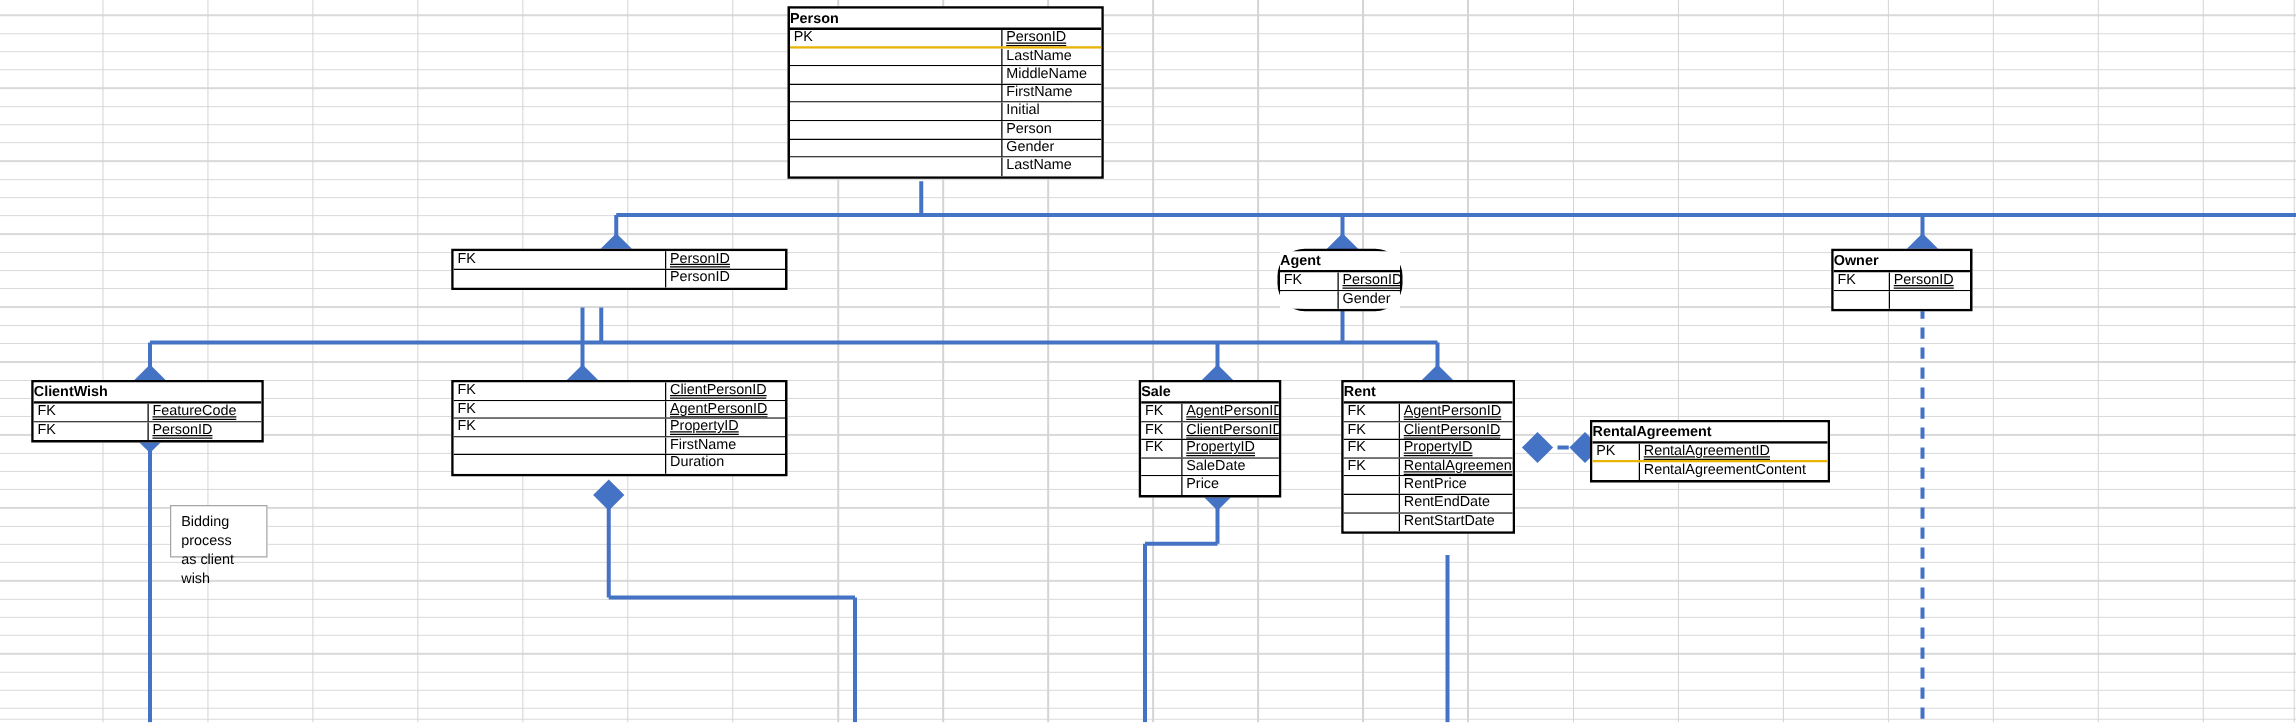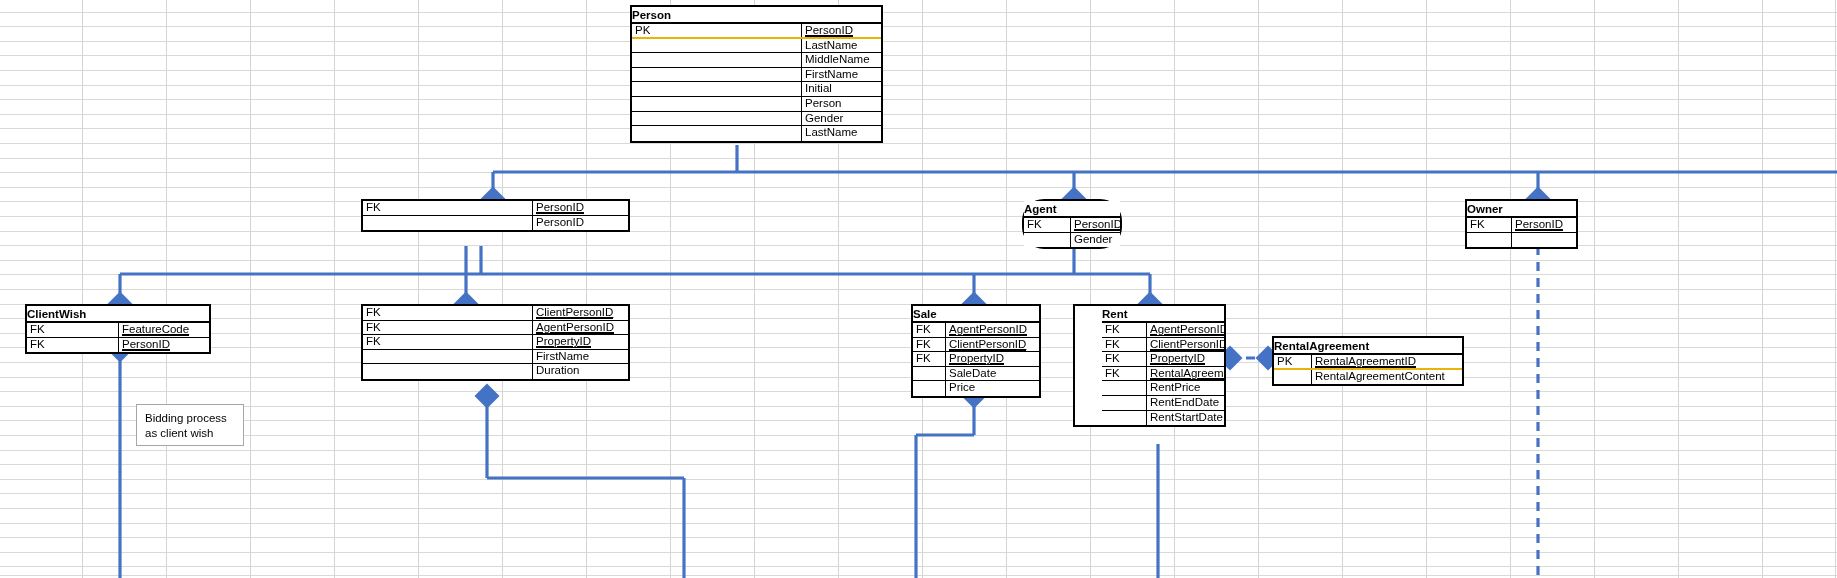--- a/index.html
+++ b/index.html
@@ -260,21 +260,21 @@
           <div class="ent-row">
             <div class="cell-key" style="width: 170px;"></div>
             <div class="cell-attr">FirstName</div>
           </div>
           <div class="ent-row">
             <div class="cell-key" style="width: 170px;"></div>
             <div class="cell-attr">Duration</div>
           </div>
         </div>
       </div>
-      <div class="entity" style="left: 911px; top: 304px; width: 130px;">
+      <div class="entity" style="left: 911px; top: 304px; width: 114px;">
         <div class="ent-title">Sale</div>
         <div class="ent-rows">
           <div class="ent-row">
             <div class="cell-key" style="width: 33px;">FK</div>
             <div class="cell-attr ul"><span>AgentPersonID</span></div>
           </div>
           <div class="ent-row">
             <div class="cell-key" style="width: 33px;">FK</div>
             <div class="cell-attr ul"><span>ClientPersonID</span></div>
           </div>
@@ -285,21 +285,21 @@
           <div class="ent-row">
             <div class="cell-key" style="width: 33px;"></div>
             <div class="cell-attr">SaleDate</div>
           </div>
           <div class="ent-row">
             <div class="cell-key" style="width: 33px;"></div>
             <div class="cell-attr">Price</div>
           </div>
         </div>
       </div>
-      <div class="entity" style="left: 1073px; top: 304px; width: 153px; padding-left: 27px;">
+      <div class="entity" style="left: 1073px; top: 304px; width: 139px;">
         <div class="ent-title">Rent</div>
         <div class="ent-rows">
           <div class="ent-row">
             <div class="cell-key" style="width: 45px;">FK</div>
             <div class="cell-attr ul"><span>AgentPersonID</span></div>
           </div>
           <div class="ent-row">
             <div class="cell-key" style="width: 45px;">FK</div>
             <div class="cell-attr ul"><span>ClientPersonID</span></div>
           </div>
@@ -333,19 +333,19 @@
             <div class="cell-attr ul"><span>RentalAgreementID</span></div>
           </div>
           <div class="ent-row">
             <div class="cell-key" style="width: 38px;"></div>
             <div class="cell-attr">RentalAgreementContent</div>
           </div>
         </div>
       </div>
     </div>
   <div id="notes">
-      <div class="note" style="left: 136px; top: 404px; width: 108px; height: 42px;">
+      <div class="note" style="left: 136px; top: 404px; width: 78px; height: 42px;">
         <div>Bidding process</div>
         <div>as client wish</div>
       </div>
     </div>
 
 </div>
 
 </body></html>

